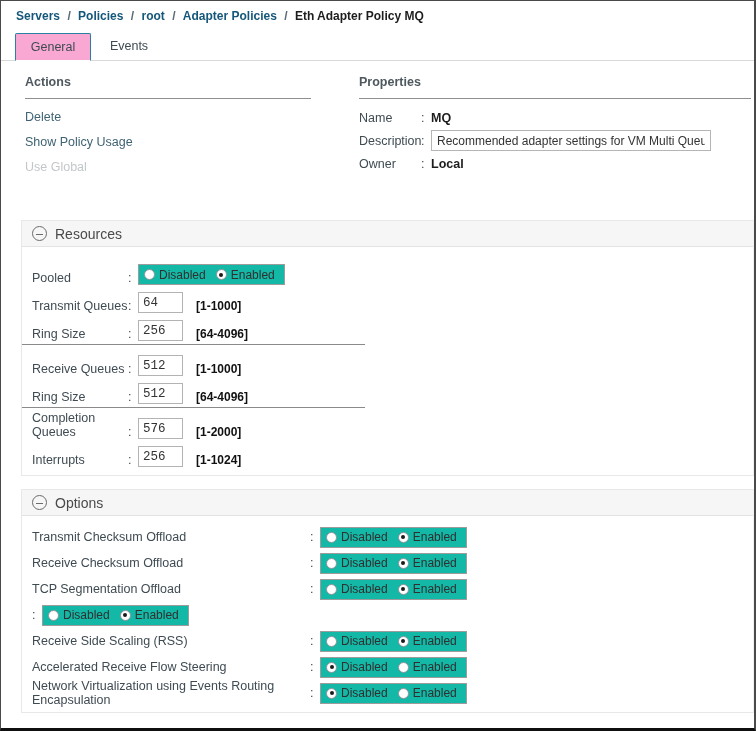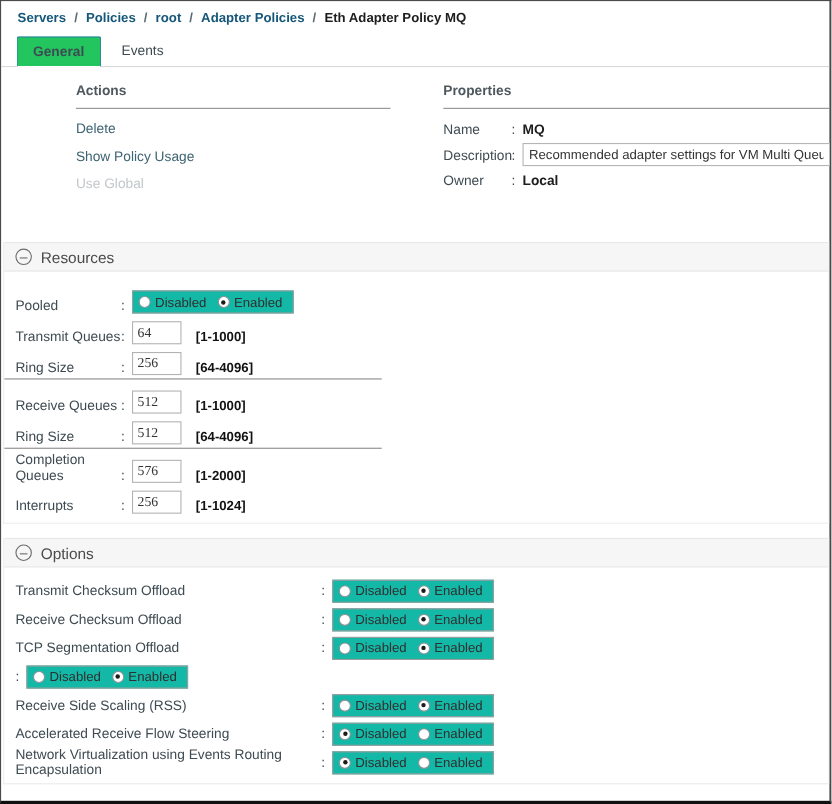--- a/index.html
+++ b/index.html
@@ -16,61 +16,61 @@
   .crumb-link { color: #15577a; font-weight: bold; cursor: pointer; text-decoration: none; }
   .crumb-sep { color: #5a6b73; font-weight: bold; margin: 0 4px; }
   .crumb-current { color: #1d1d1d; font-weight: bold; }
 
   
   .tabs { display: flex; align-items: flex-end; margin-top: 9px; padding-left: 14px;
           border-bottom: 1px solid #d9d9d9; height: 29px; }
   .tab { height: 28px; min-width: 76px; padding: 0 14px; display: flex; align-items: center;
          justify-content: center; font-size: 12.5px; color: #3f4b52; cursor: pointer; }
   .tab.active { border: 1px solid #2b7fa3; border-bottom: 1px solid #fff; margin-bottom: -1px;
-                background: #22c55e; border-top-left-radius: 2px; border-top-right-radius: 2px; font-weight: bold; }
+                background: #f9a8d4; border-top-left-radius: 2px; border-top-right-radius: 2px; }
 
   
   .top-section { display: flex; padding: 14px 0 0 24px; }
-  .actions-col { width: 334px; flex: 0 0 334px; margin-left: 44px; }
+  .actions-col { width: 334px; flex: 0 0 334px; }
   .col-header { font-size: 12.5px; font-weight: bold; color: #4e585e; padding-bottom: 9px;
                 border-bottom: 1px solid #8f8f8f; }
   .actions-col .col-header { width: 286px; }
   .action-link { display: block; font-size: 12.5px; color: #3e6373; margin-top: 11px;
                  line-height: 14px; cursor: pointer; }
   .action-link.disabled { color: #c3c7c9; cursor: default; }
   .props-col { flex: 1; padding-right: 3px; }
   .prop-row { display: flex; align-items: center; height: 23px; }
   .prop-rows { margin-top: 7px; }
   .prop-label { width: 62px; font-size: 12.5px; color: #3f4b52; }
   .prop-colon { width: 10px; font-size: 12.5px; color: #3f4b52; }
   .prop-value { font-weight: bold; font-size: 12.5px; color: #1d1d1d; }
   .desc-input { width: 280px; height: 21px; border: 1px solid #b5b5b5; font-size: 12px;
                 padding: 0 5px; color: #333; font-family: "Liberation Sans", sans-serif; }
 
   
-  .panel { margin-left: 2px; border-left: 1px solid #e8e8e8; border-right: 1px solid #f1f1f1;
+  .panel { margin-left: 20px; border-left: 1px solid #e8e8e8; border-right: 1px solid #f1f1f1;
            border-bottom: 1px solid #e8e8e8; }
   .panel-resources { margin-top: 45px; }
   .panel-options { margin-top: 13px; }
   .panel-header { height: 27px; background: #f6f6f6; border-top: 1px solid #e8e8e8;
                   border-bottom: 1px solid #e3e3e3; display: flex; align-items: center;
                   padding-left: 10px; gap: 8px; }
   .minus-icon { width: 15px; height: 15px; border: 1px solid #6b6b6b; border-radius: 50%;
                 position: relative; cursor: pointer; flex: 0 0 15px; }
   .minus-icon::after { content: ""; position: absolute; left: 3px; right: 3px; top: 50%;
                        height: 1px; background: #6b6b6b; }
   .panel-title { font-size: 14px; color: #4a4a4a; }
   .panel-body { padding: 10px 0 8px 10px; background: #fff; }
 
   
   .res-row { display: flex; align-items: flex-end; height: 28px; }
   .res-label { width: 96px; font-size: 12.5px; color: #3f4b52; }
   .res-colon { width: 10px; font-size: 12.5px; color: #3f4b52; }
   .res-input { width: 45px; height: 21px; border: 1px solid #b3b3b3; font-size: 12.5px;
-               padding: 0 4px; color: #333; font-family: Liberation Serif, serif; }
+               padding: 0 4px; color: #333; font-family: Liberation Mono, monospace; }
   .res-range { margin-left: 13px; font-weight: bold; font-size: 12px; color: #111; }
   .res-divider { width: 343px; height: 1px; background: #8a8a8a; margin: 3px 0 3px -10px; }
 
   
   .radio-group { display: inline-flex; align-items: center; gap: 10px; border: 1px solid #9c9c9c;
                  background: #14b8a6; padding: 0 9px 0 5px; height: 21px; }
   .radio-opt { display: inline-flex; align-items: center; gap: 4px; font-size: 12px;
                color: #2f2f2f; cursor: pointer; }
   .radio { width: 11px; height: 11px; border: 1px solid #8b9298; border-radius: 50%;
            position: relative; background: #fff; flex: 0 0 11px; }

